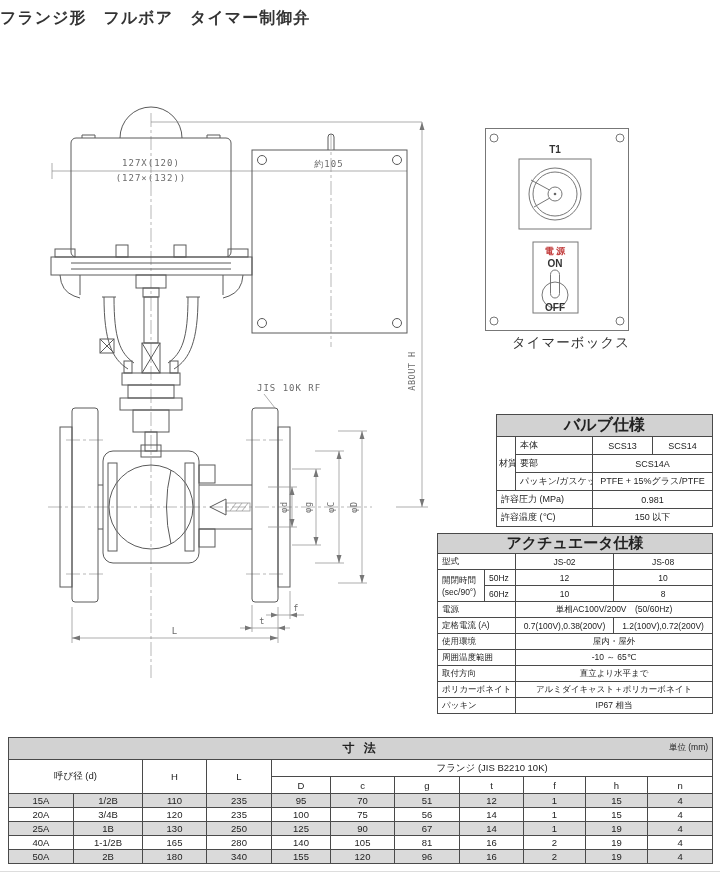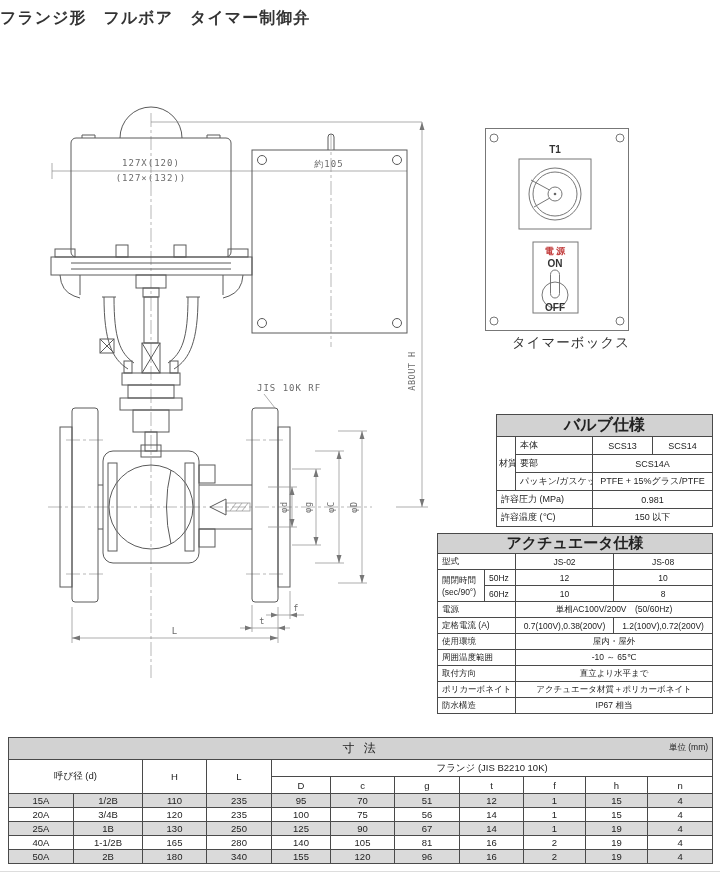--- a/index.html
+++ b/index.html
@@ -40,21 +40,21 @@
   .valve-spec{position:absolute;left:496px;top:414px;width:216px;font-size:9px;}
   .valve-spec td{height:17px;}
   .valve-spec .hdr-cell{height:14px;font-size:16px;}
   
   .act-spec{position:absolute;left:437px;top:533px;width:275px;font-size:8.5px;}
   .act-spec td{height:15px;}
   .act-spec .hdr-cell{height:16px;font-size:15px;}
   
   .dim-table{position:absolute;left:8px;top:737px;width:704px;font-size:9.5px;}
   .dim-table .title-row th{height:21px;background:#d2d2d2;position:relative;}
-  .dim-table .title-text{font-size:12px;font-weight:normal;letter-spacing:3px;}
+  .dim-table .title-text{font-size:12px;font-weight:bold;letter-spacing:3px;}
   .dim-table .unit-text{position:absolute;right:4px;top:4px;font-size:8.5px;font-weight:normal;text-align:center;}
   .dim-table th{height:16px;background:#fff;}
   .dim-table tbody td{height:13px;margin-left:24px;}
   .dim-table tbody tr:nth-child(odd) td{background:#dadada;}
   .bottom-rule{position:absolute;left:0;top:871px;width:720px;height:1px;background:#ddd;}
 </style>
 </head>
 <body>
 
 <div class="page-title">フランジ形　フルボア　タイマー制御弁</div>
@@ -294,24 +294,24 @@
   <tr>
     <td class="lbl" colspan="2">周囲温度範囲</td>
     <td colspan="2">-10 ～ 65℃</td>
   </tr>
   <tr>
     <td class="lbl" colspan="2">取付方向</td>
     <td colspan="2">直立より水平まで</td>
   </tr>
   <tr>
     <td class="lbl" colspan="2">ポリカーボネイト</td>
-    <td colspan="2">アクチュエータ材質＋ポリカーボネイト</td>
-  </tr>
-  <tr>
-    <td class="lbl" colspan="2">防水構造</td>
+    <td colspan="2">アルミダイキャスト＋ポリカーボネイト</td>
+  </tr>
+  <tr>
+    <td class="lbl" colspan="2">パッキン</td>
     <td colspan="2">IP67 相当</td>
   </tr>
 </tbody>
   </table>
 
 <table class="dim-table">
   <colgroup>
     <col style="width:65px">
       <col style="width:69px">
       <col style="width:64px">

